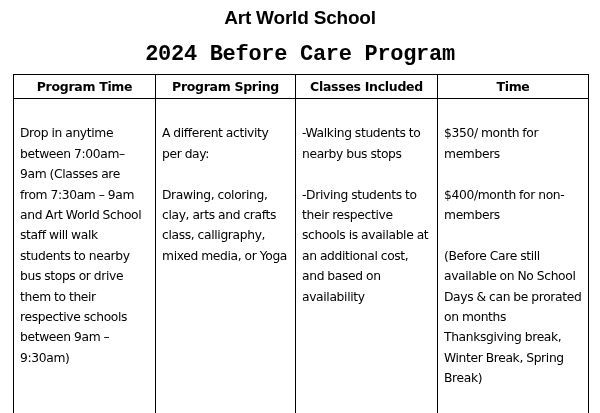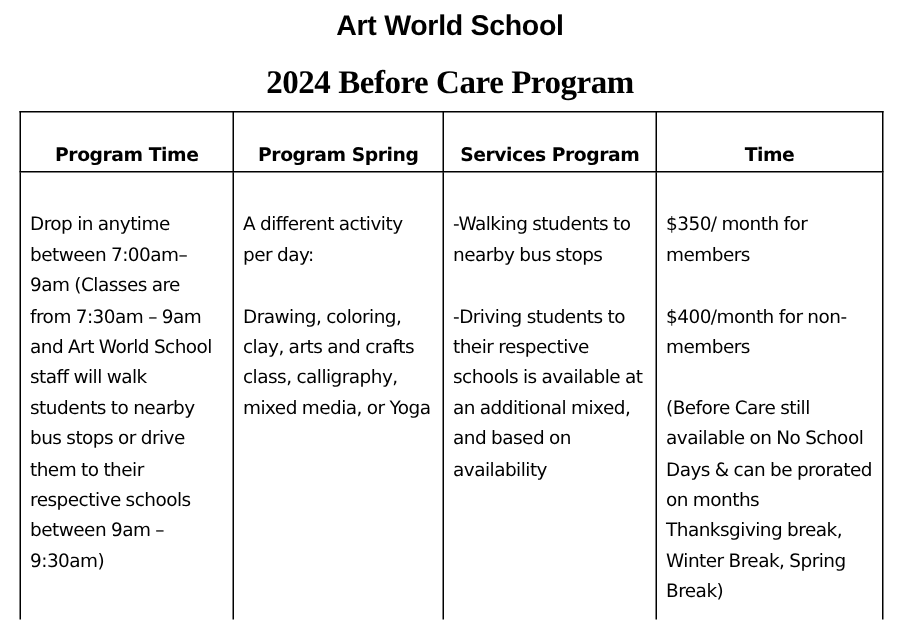--- a/index.html
+++ b/index.html
@@ -30,21 +30,21 @@
     font-weight: bold;
     font-size: 19px;
     line-height: 22px;
     letter-spacing: -0.2px;
     margin: 0;
     padding-top: 7px;
   }
 
   .title-sub {
     text-align: center;
-    font-family: Liberation Serif, serif;
+    font-family: Liberation Mono, monospace;
     font-weight: bold;
     font-size: 22px;
     line-height: 26px;
     letter-spacing: -0.3px;
     margin: 0;
     padding-top: 13px;
   }
 
   
   .table-wrap {
@@ -64,21 +64,21 @@
     vertical-align: top;
     padding: 0;
   }
 
   table.program-table th {
     text-align: center;
     font-family: "DejaVu Sans", sans-serif;
     font-weight: bold;
     font-size: 12.5px;
     line-height: 15px;
-    padding: 20px 2px 4px 2px;
+    padding: 4px 2px 4px 2px;
     letter-spacing: -0.3px;
   }
 
   table.program-table td {
     font-family: "DejaVu Sans", sans-serif;
     font-size: 12.3px;
     line-height: 20.4px;
     padding: 4px 6px 5px 6px;
     letter-spacing: -0.35px;
     white-space: pre-line;
@@ -106,38 +106,38 @@
       <colgroup>
         <col class="c1">
           <col class="c2">
           <col class="c3">
           <col class="c4">
       </colgroup>
       <thead>
         <tr>
           <th>Program Time</th>
           <th>Program Spring</th>
-          <th>Services Program</th>
+          <th>Classes Included</th>
           <th>Time</th>
         </tr>
       </thead>
       <tbody>
         <tr>
           <td>
             <span class="cell-body">Drop in anytime between 7:00am–9am (Classes are from 7:30am – 9am and Art World School staff will walk students to nearby bus stops or drive them to their respective schools between 9am – 9:30am)</span>
           </td>
           <td>
             <span class="cell-body">A different activity per day:
 
 Drawing, coloring, clay, arts and crafts class, calligraphy, mixed media, or Yoga</span>
           </td>
           <td>
             <span class="cell-body">-Walking students to nearby bus stops
 
--Driving students to their respective schools is available at an additional mixed, and based on availability</span>
+-Driving students to their respective schools is available at an additional cost, and based on availability</span>
           </td>
           <td>
             <span class="cell-body">$350/ month for members
 
 $400/month for non-members
 
 (Before Care still available on No School Days &amp; can be prorated on months Thanksgiving break, Winter Break, Spring Break)</span>
           </td>
         </tr>
       </tbody>

